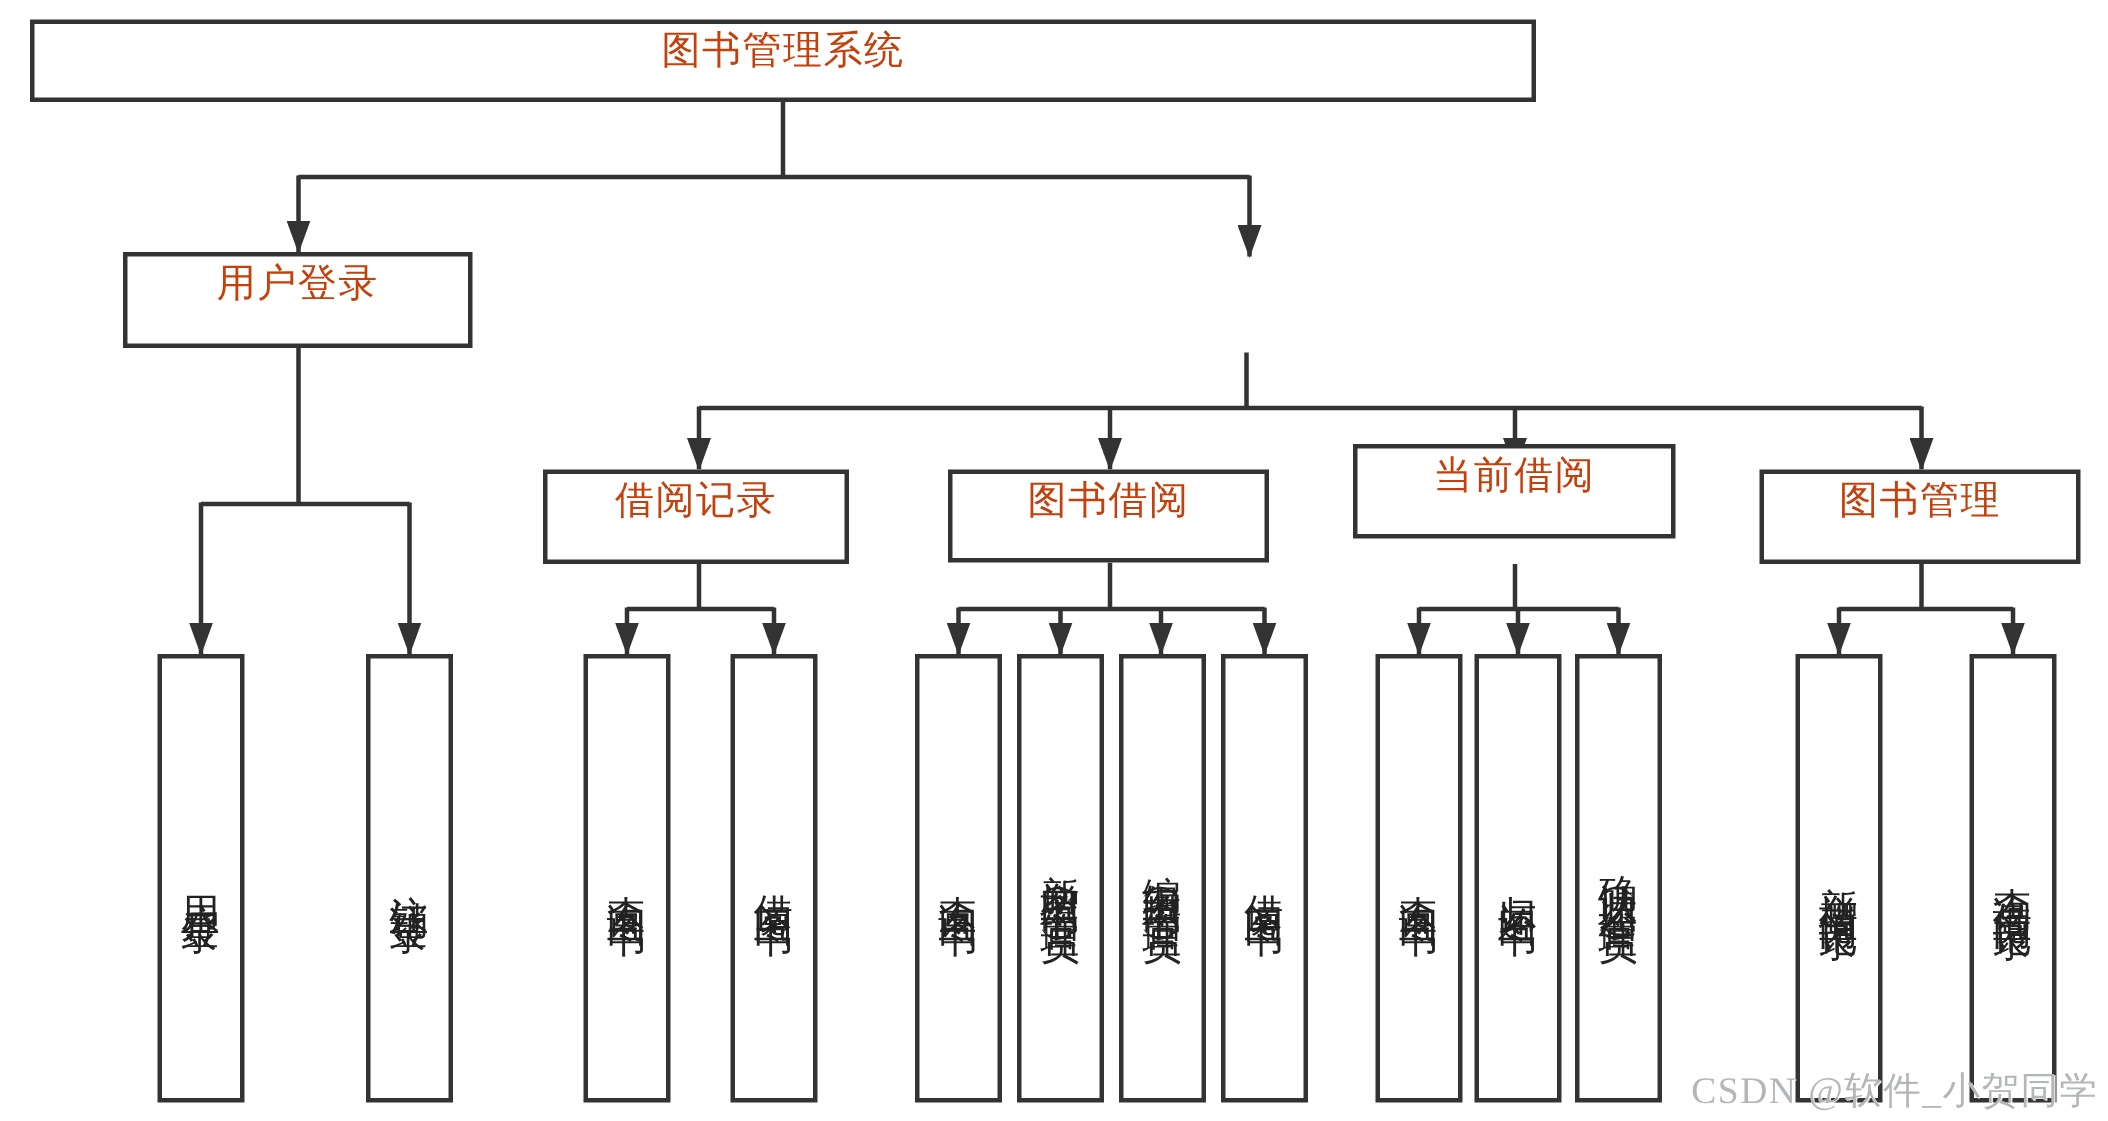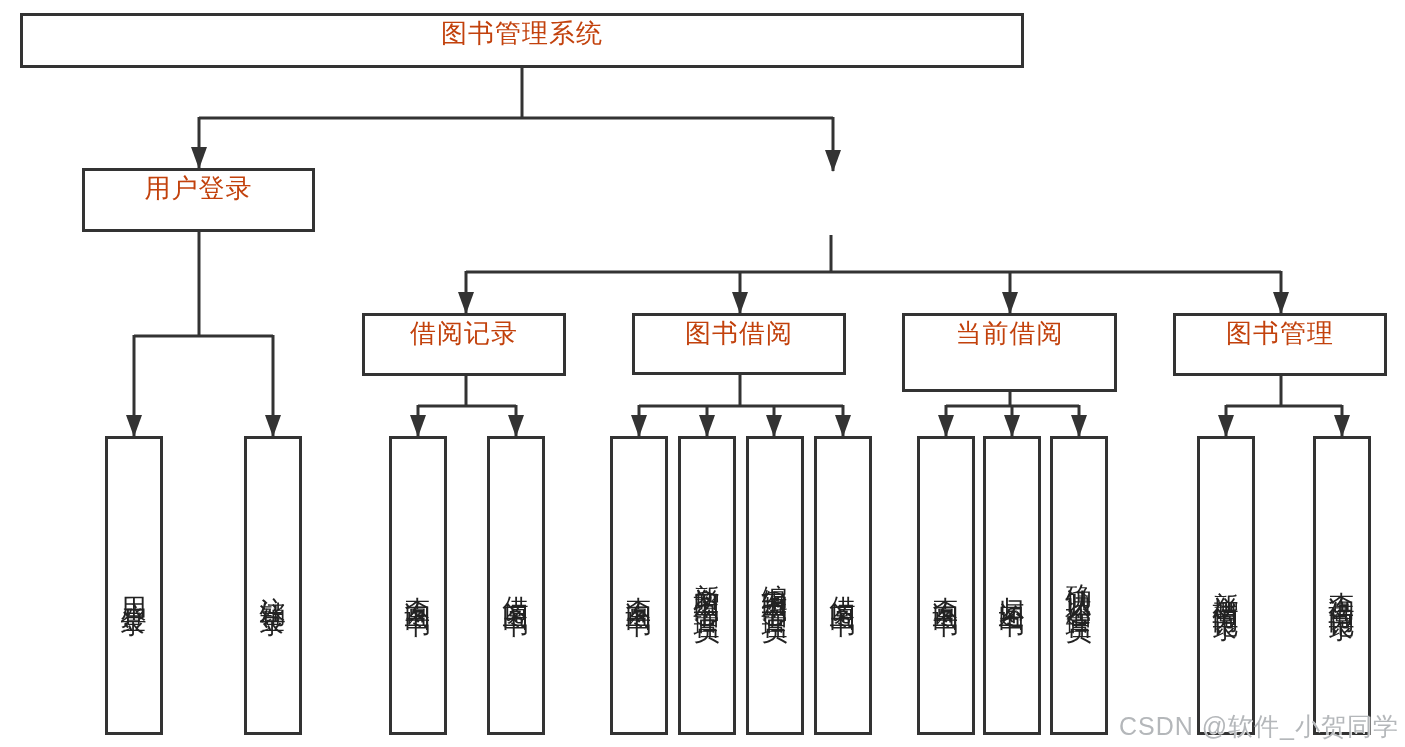--- a/index.html
+++ b/index.html
@@ -57,20 +57,21 @@
   .watermark {
     position: absolute;
     right: 6px;
     bottom: 4px;
     font-size: 25px;
     color: #b4b7ba;
     letter-spacing: 1px;
     text-shadow: 1px 1px 0 rgba(255,255,255,0.85);
     white-space: nowrap;
     z-index: 5;
+    font-family: Liberation Serif, serif;
   }
 </style>
 </head>
 <body>
 
 <div class="canvas">
 
   <svg class="wires" viewBox="0 0 1405 747">
     <defs>
       <marker id="arrow" viewBox="0 0 22 16" markerUnits="userSpaceOnUse" markerWidth="22" markerHeight="16" refX="21" refY="8" orient="auto">
@@ -128,21 +129,21 @@
   <div class="hbox" style="left:82px;top:168px;width:233px;height:64px">
     <span>用户登录</span>
   </div>
 
   <div class="hbox" style="left:362px;top:313px;width:204px;height:63px">
     <span>借阅记录</span>
   </div>
   <div class="hbox" style="left:632px;top:313px;width:214px;height:62px">
     <span>图书借阅</span>
   </div>
-  <div class="hbox" style="left:902px;top:313px;width:215px;height:79px">
+  <div class="hbox" style="left:902px;top:296px;width:215px;height:63px">
     <span>当前借阅</span>
   </div>
   <div class="hbox" style="left:1173px;top:313px;width:214px;height:63px">
     <span>图书管理</span>
   </div>
 
   <div class="leaf" style="left:105px">
     <span>用户登录</span>
   </div>
   <div class="leaf" style="left:244px">

